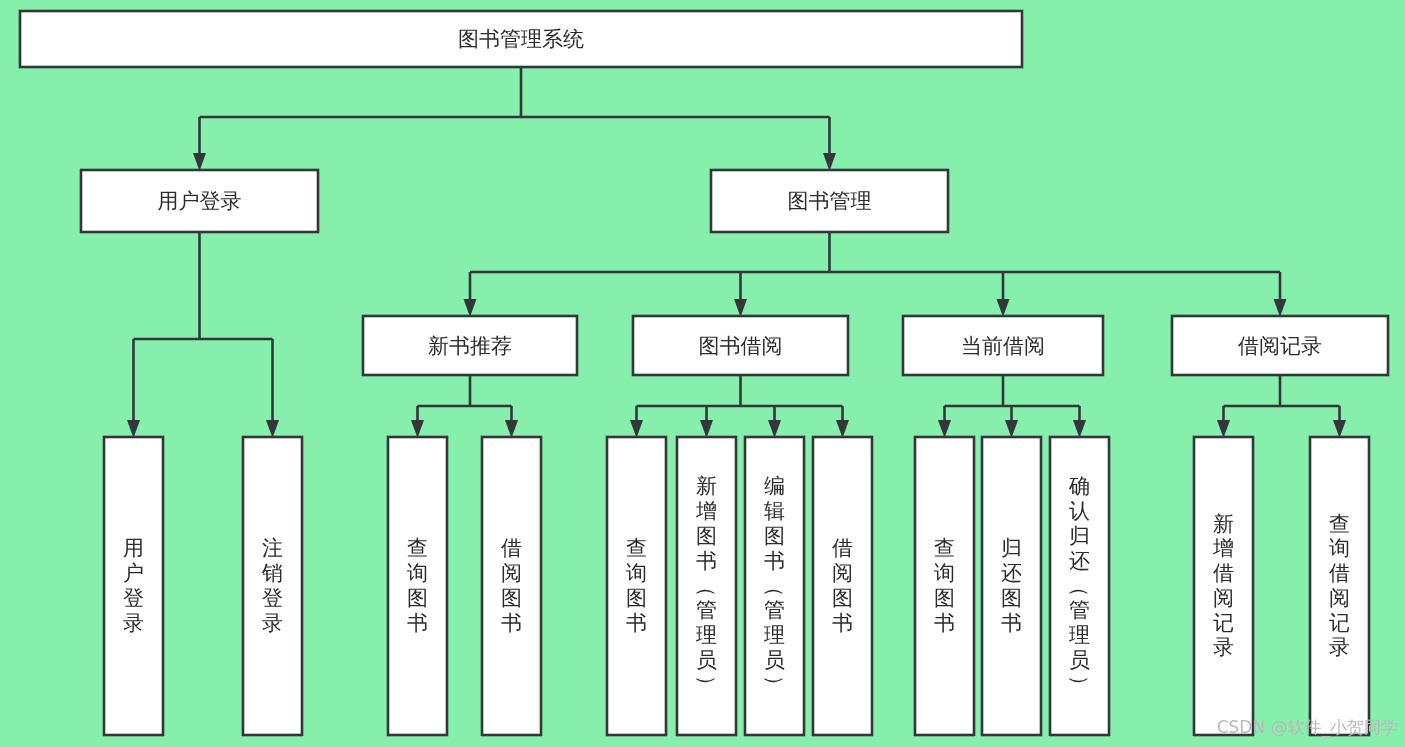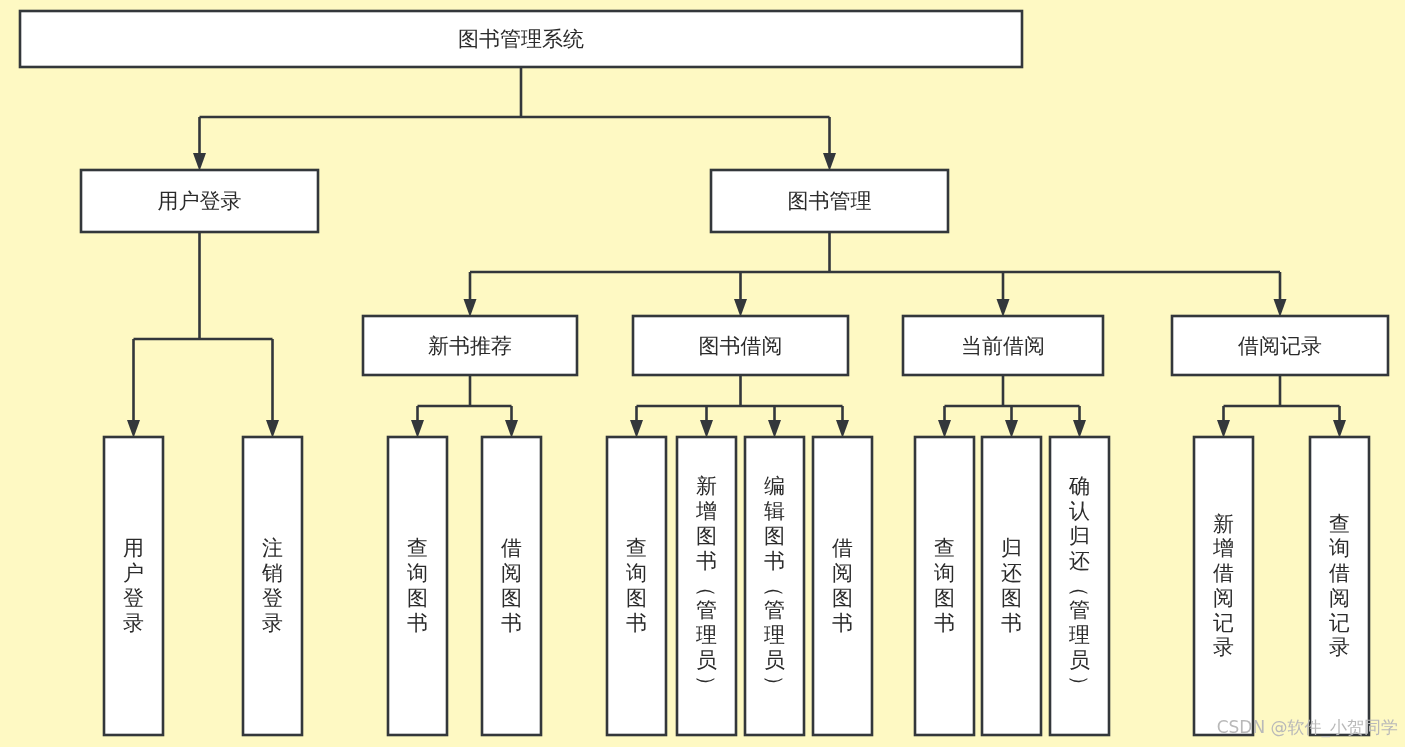--- a/index.html
+++ b/index.html
@@ -11,21 +11,21 @@
   body {
     width: 1405px;
     height: 747px;
     font-family: "DejaVu Sans", "Liberation Sans", sans-serif;
     overflow: hidden;
   }
   #diagram-root {
     position: relative;
     width: 1405px;
     height: 747px;
-    background: #fef9c3;
+    background: #86efac;
   }
   svg#diagram-svg {
     position: absolute;
     left: 0;
     top: 0;
     width: 1405px;
     height: 747px;
     display: block;
   }
   .node-box {

